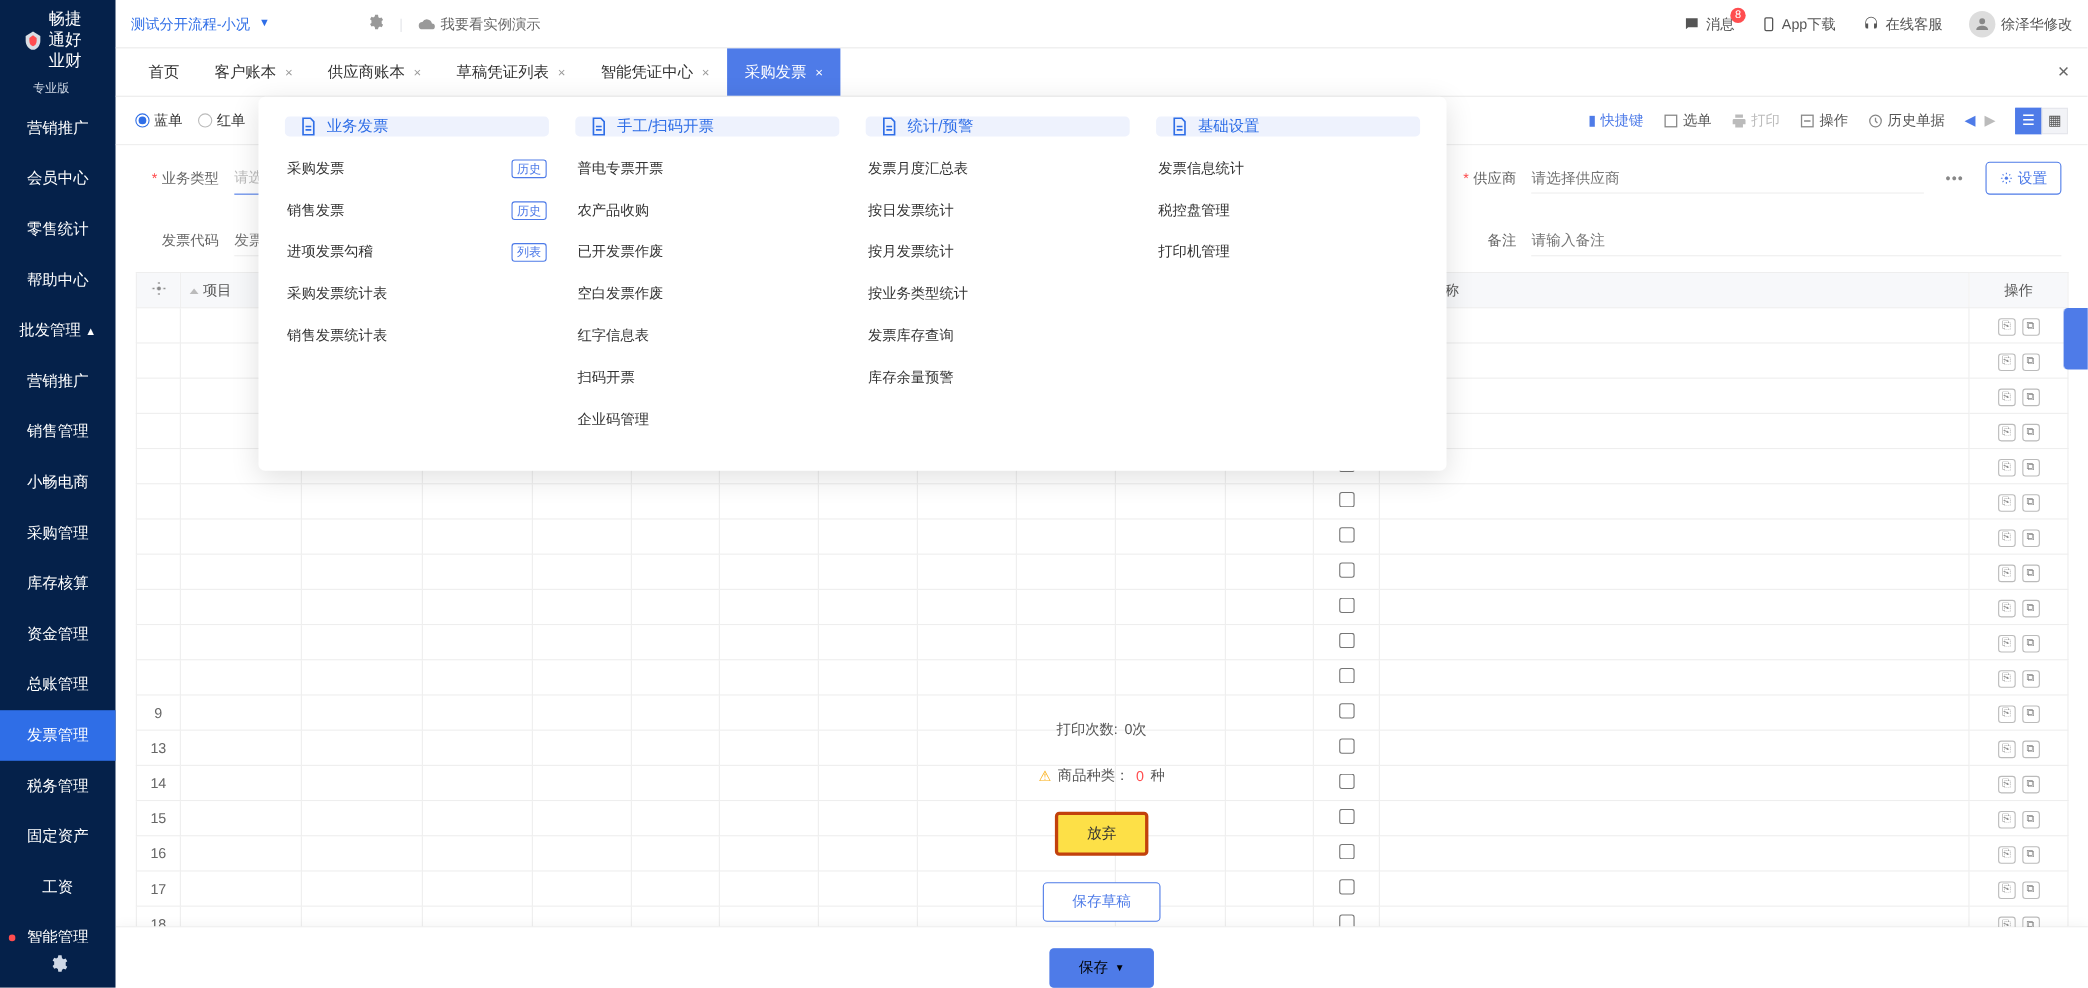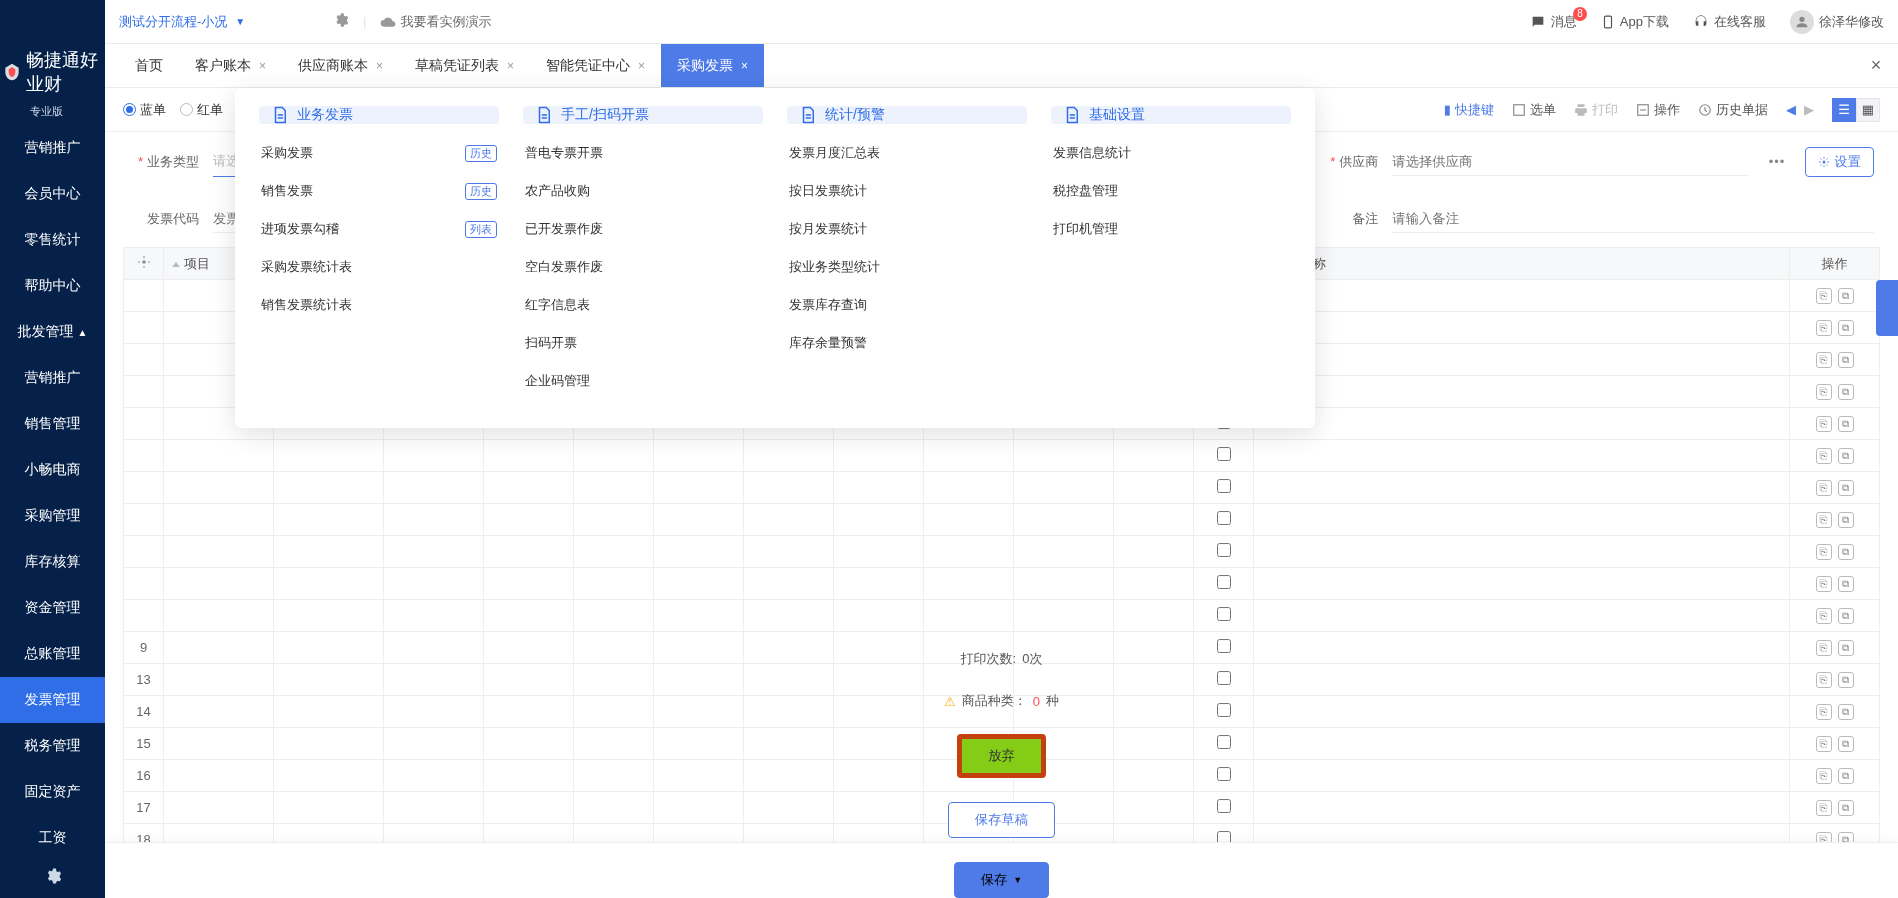--- a/index.html
+++ b/index.html
@@ -1,21 +1,21 @@
 <!DOCTYPE html>
 <html><head>
 <meta charset="utf-8">
 <style>
 * { margin: 0; padding: 0; box-sizing: border-box; font-family: "Microsoft YaHei", Arial, sans-serif; }
 body { background: #fff; overflow: hidden; width: 1898px; height: 898px; font-size: 13px; color: #333; }
 .app { display: flex; height: 100%; }
 
 
 .sidebar { width: 105px; background: #05214a; color: #fff; display: flex; flex-direction: column; }
-.logo { display: flex; align-items: center; padding: 8px 2px; font-size: 18px; gap: 4px; margin-top: 40px; }
+.logo { display: flex; align-items: center; padding: 8px 20px; font-size: 15px; gap: 4px; }
 .logo svg { flex-shrink: 0; }
 .edition { font-size: 11px; padding: 0 0 6px 30px; color: #cfd8e6; }
 .nav { flex: 1; overflow: auto; }
 .nav-item { padding: 14px 10px; text-align: center; font-size: 14px; cursor: pointer; position: relative; }
 .nav-item.active { background: #2f6ee7; }
 .nav-item.has-dot::before { content: ""; position: absolute; left: 8px; top: 50%; transform: translateY(-50%); width: 6px; height: 6px; background: #ff4d4f; border-radius: 50%; }
 .nav-item .arrow { font-size: 10px; margin-left: 4px; }
 .nav-footer { padding: 10px; text-align: center; }
 
 
@@ -86,21 +86,21 @@
 .mega-col { flex: 1; }
 .mega-head { display: flex; align-items: center; gap: 8px; padding: 0 12px; background: #eef2fd; border-radius: 4px; color: #2f6ee7; font-size: 14px; margin-bottom: 10px; }
 .mega-head svg { flex-shrink: 0; }
 .mega-item { padding: 10px 2px; display: flex; align-items: center; justify-content: space-between; cursor: pointer; }
 .mega-tag { border: 1px solid #4e7be8; color: #4e7be8; font-size: 11px; padding: 0 4px; border-radius: 3px; }
 
 
 .footer { height: 56px; border-top: 1px solid #eee; box-shadow: 0 -2px 10px rgba(0,0,0,0.04); display: flex; align-items: center; padding: 0 24px; gap: 24px; justify-content: flex-end; flex-direction: column; }
 .footer .meta { display: flex; align-items: center; gap: 6px; color: #555; }
 .btn { padding: 8px 26px; border-radius: 4px; cursor: pointer; display: inline-flex; align-items: center; gap: 6px; }
-.btn.ghost { border: 5px solid #c2410c; background: #84cc16; color: #333; }
+.btn.ghost { border: 3px solid #c2410c; background: #fde047; color: #333; }
 .btn.ghost-blue { border: 1px solid #4e7be8; background: #fff; color: #4e7be8; }
 .btn.primary { border: 1px solid #4e7be8; background: #4e7be8; color: #000000; }
 .caret-down { font-size: 9px; }
 
 .edit-quick { position: absolute; right: 0; top: 280px; width: 22px; height: 56px; background: #4e7be8; border-radius: 4px 0 0 4px; }
 
 ::-webkit-scrollbar { width: 8px; height: 8px; }
 ::-webkit-scrollbar-thumb { background: #ccc; border-radius: 4px; }
 </style>
 </head>

